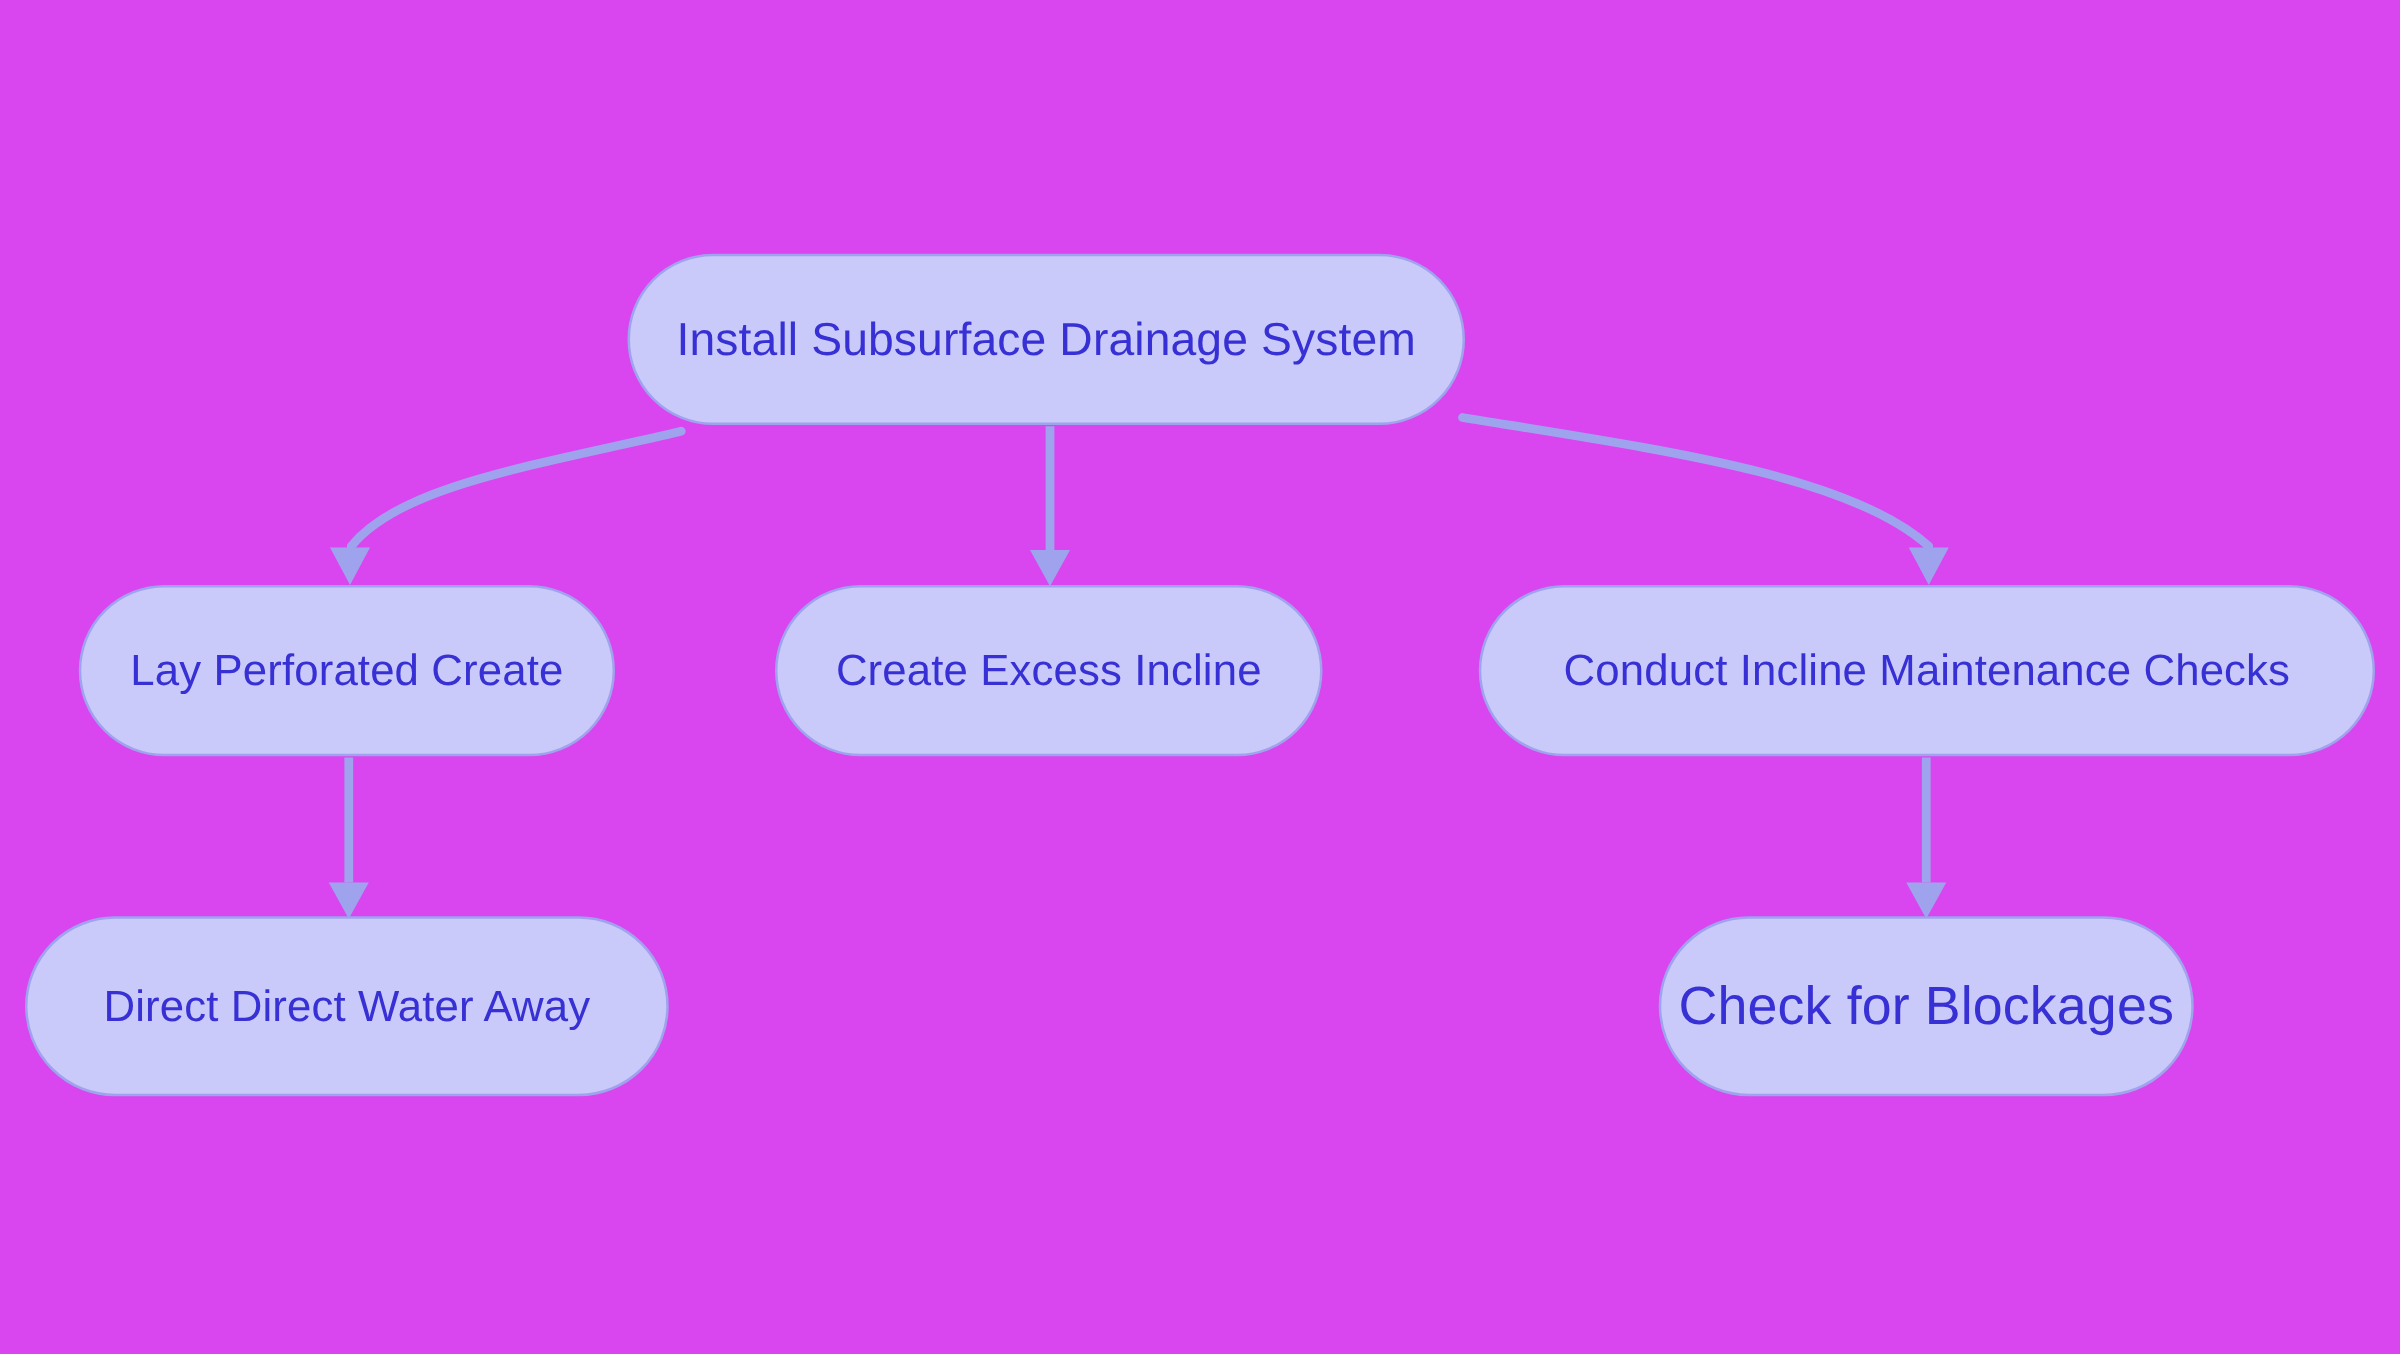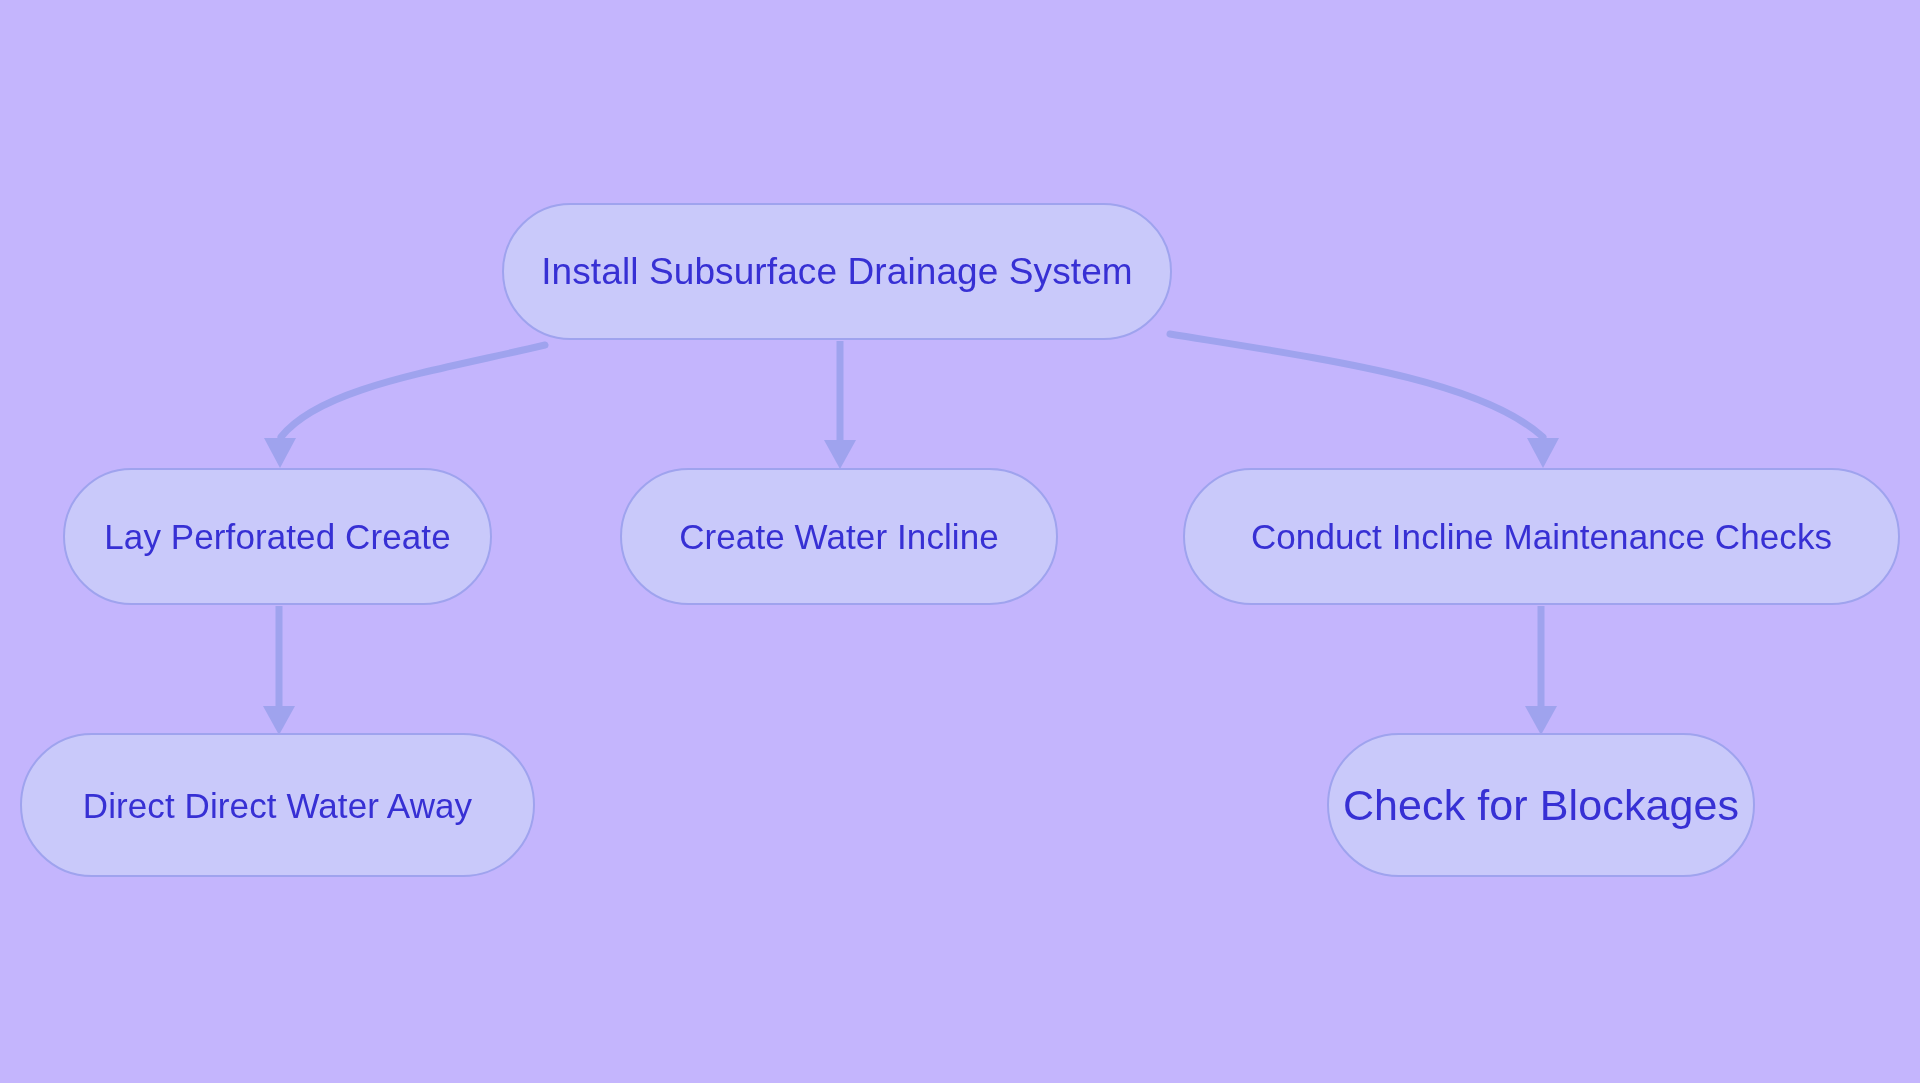--- a/index.html
+++ b/index.html
@@ -4,21 +4,21 @@
 <style>
   html, body {
     margin: 0;
     padding: 0;
     background: #ffffff;
   }
   #canvas {
     position: relative;
     width: 1920px;
     height: 1083px;
-    background: #c4b5fd;
+    background: #d946ef;
     overflow: hidden;
     font-family: "Liberation Sans", sans-serif;
   }
   #edge-layer {
     position: absolute;
     left: 0;
     top: 0;
     width: 1920px;
     height: 1083px;
     pointer-events: none;
@@ -87,21 +87,21 @@
 
   <div class="node" id="node-root">
     <span class="node-label">Install Subsurface Drainage System</span>
   </div>
 
   <div class="node" id="node-pipes">
     <span class="node-label">Lay Perforated Create</span>
   </div>
 
   <div class="node" id="node-incline">
-    <span class="node-label">Create Water Incline</span>
+    <span class="node-label">Create Excess Incline</span>
   </div>
 
   <div class="node" id="node-maintenance">
     <span class="node-label">Conduct Incline Maintenance Checks</span>
   </div>
 
   <div class="node" id="node-water">
     <span class="node-label">Direct Direct Water Away</span>
   </div>
 

